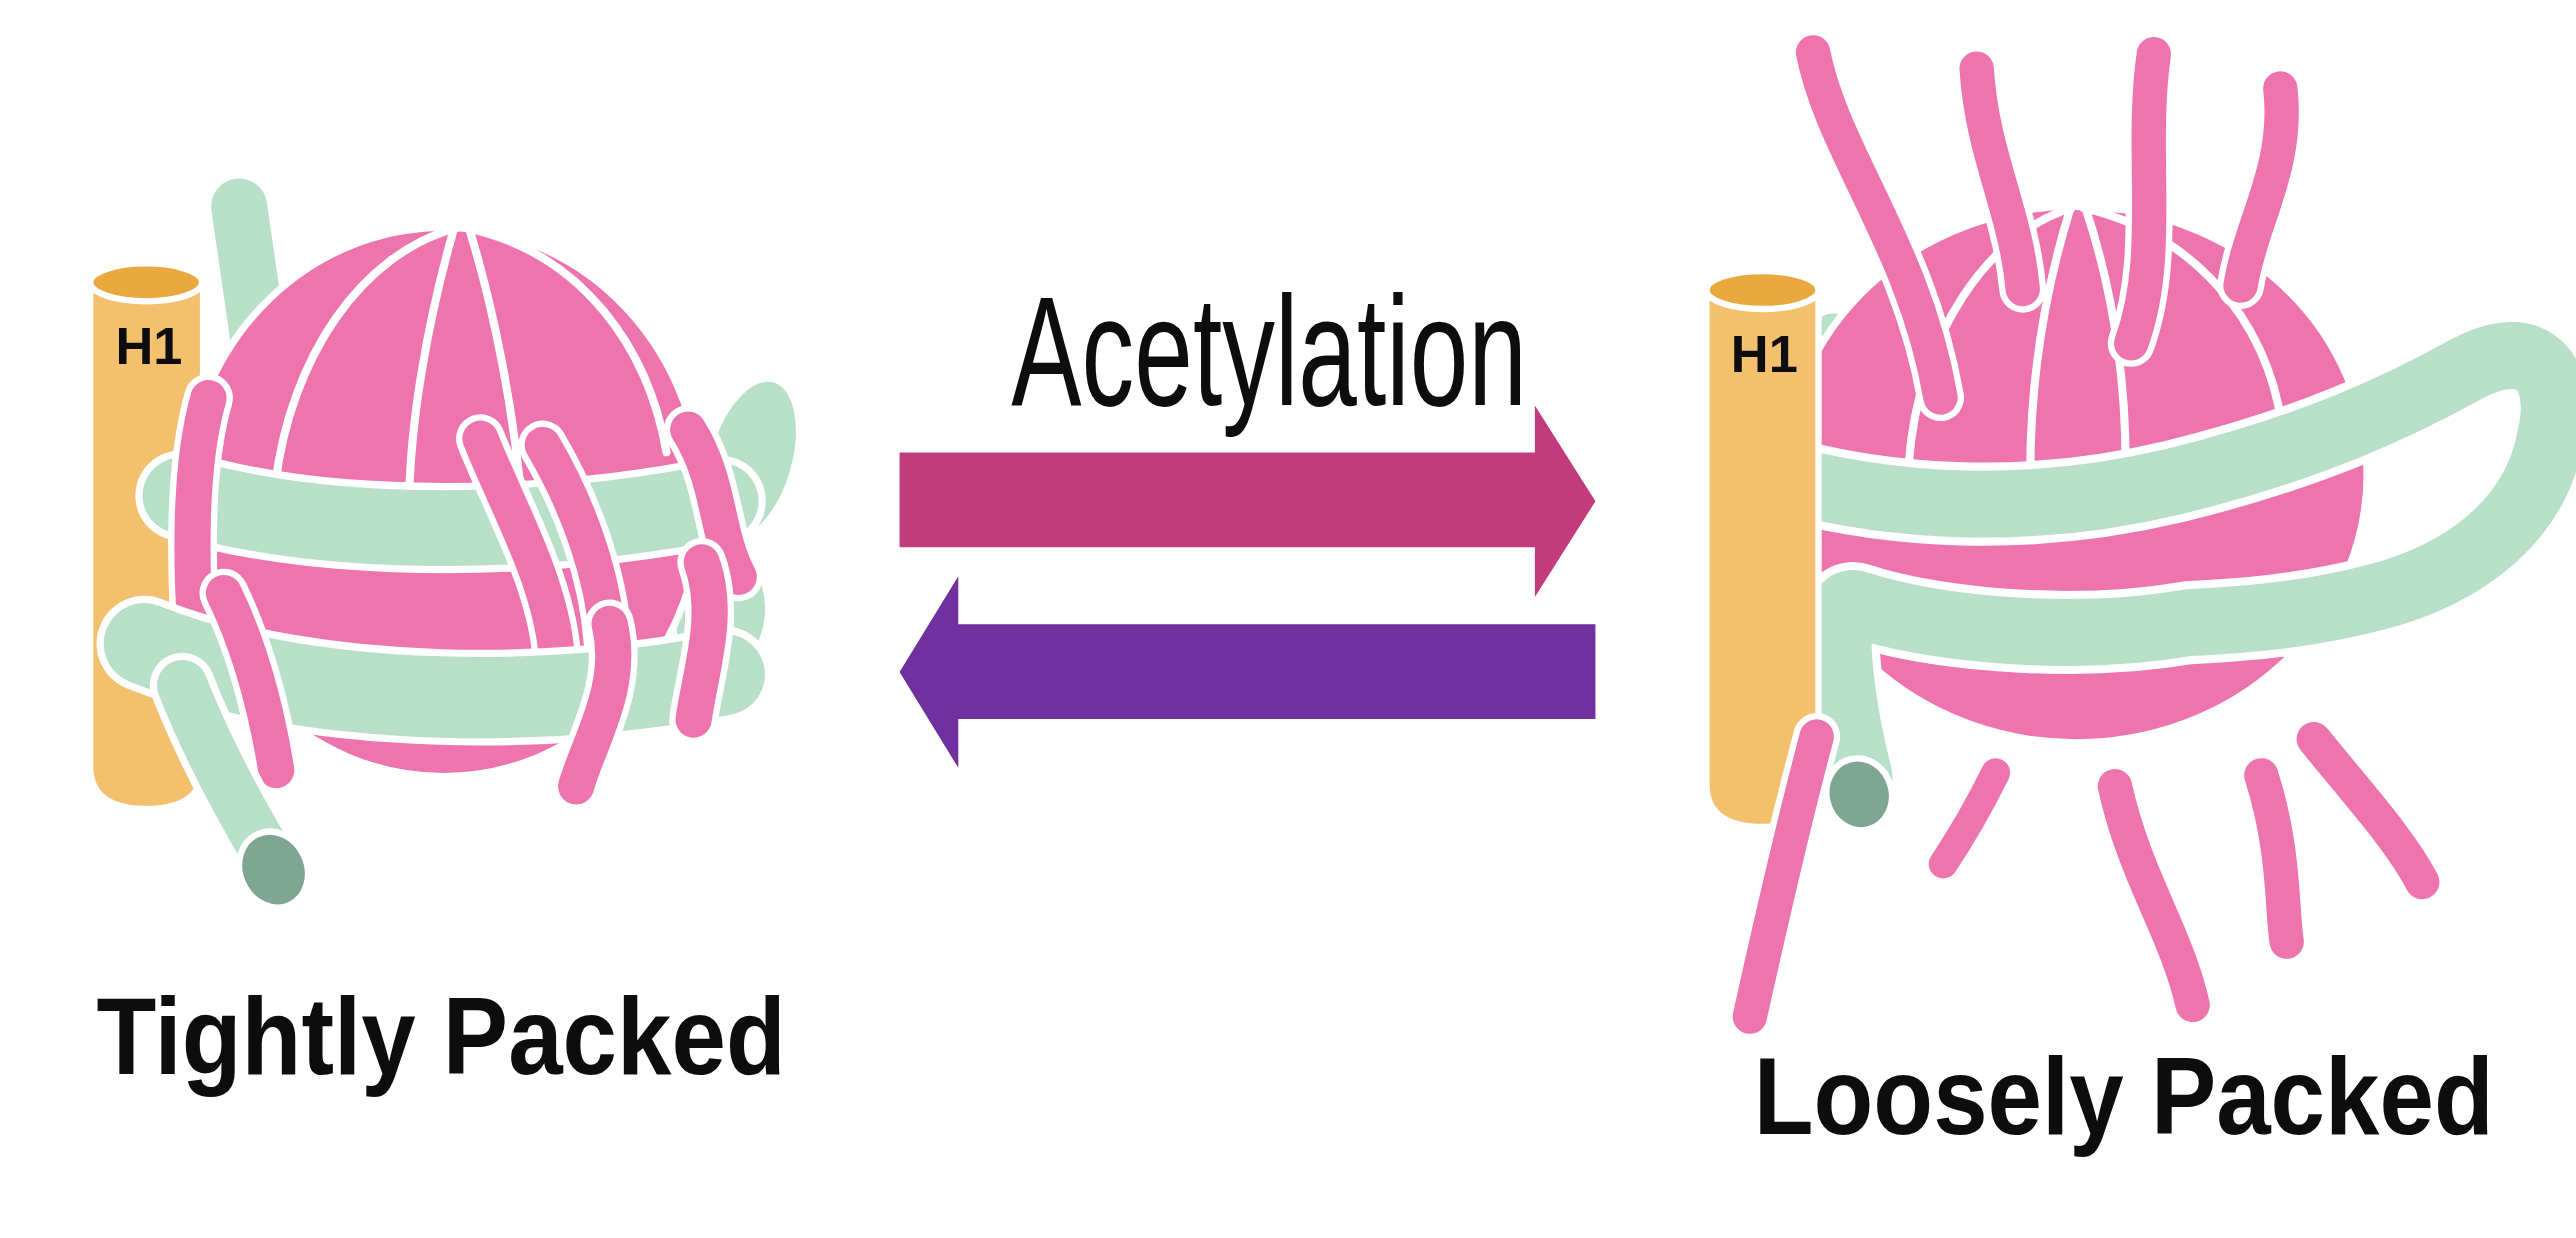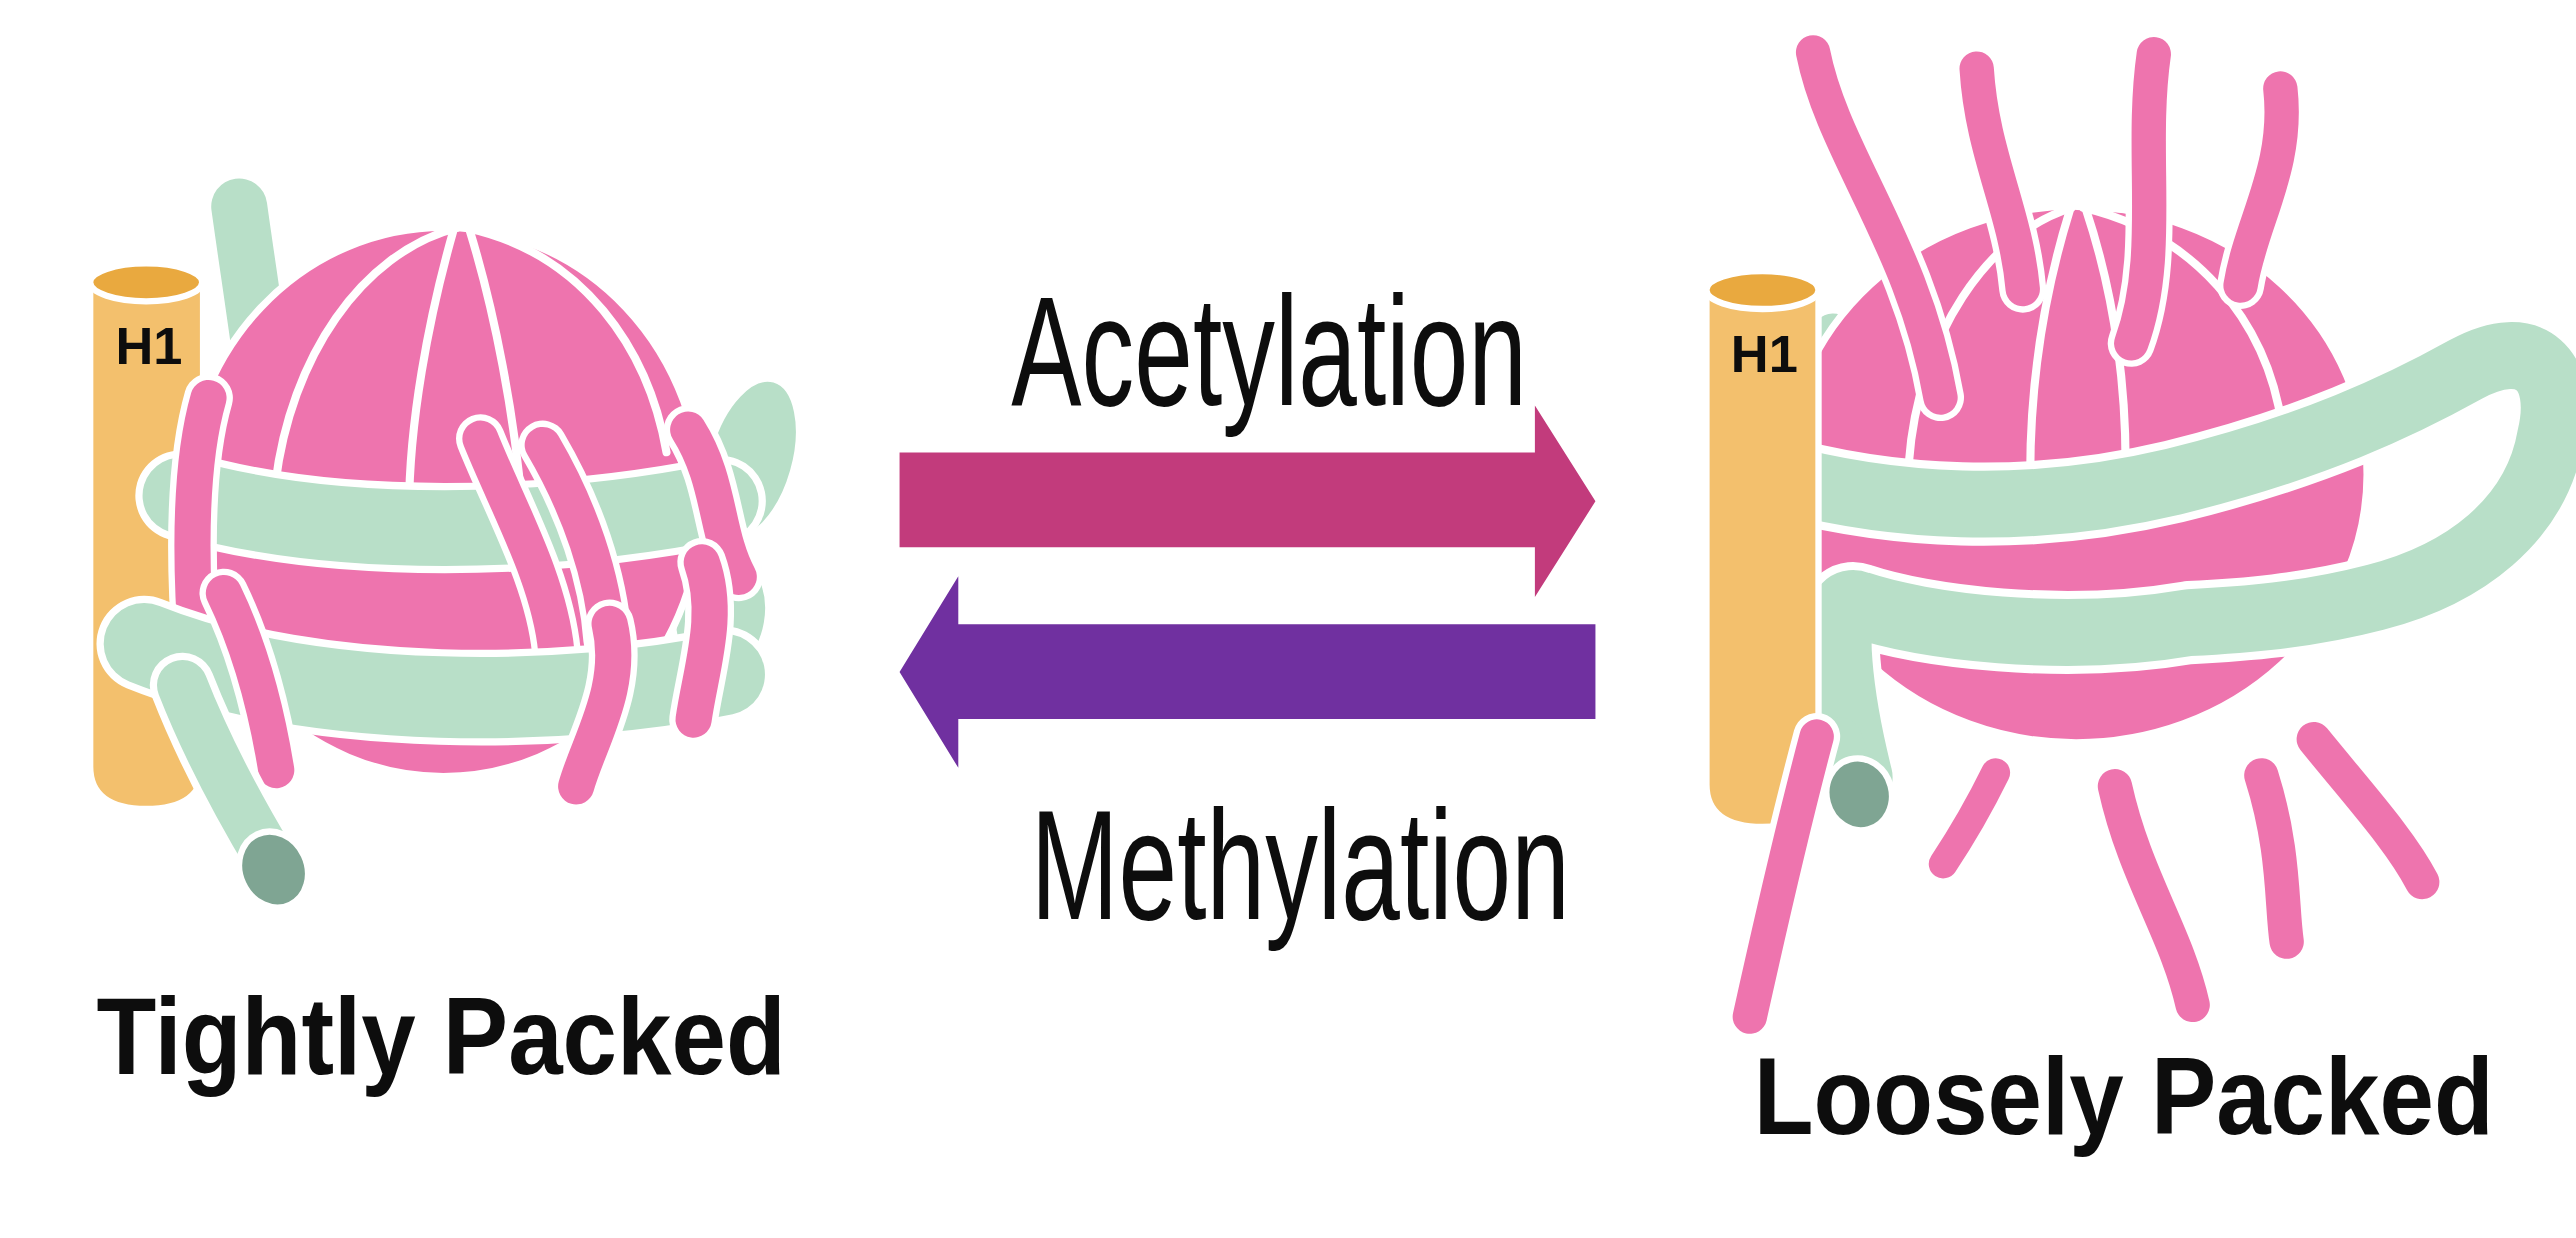--- a/index.html
+++ b/index.html
@@ -98,23 +98,20 @@
 
   <div class="rx-label" style="left:890px; top:274px; width:687px;">
     <span>Acetylation</span>
   </div>
 
   <svg class="fig" style="left:886px; top:389px;" width="723" height="398" viewBox="0 0 800 440">
     <polygon points="15,70 718,70 718,18 785,124 718,230 718,175 15,175" fill="#c23b7c"></polygon>
     <polygon points="785,260 80,260 80,207 15,313 80,419 80,365 785,365" fill="#7030a0"></polygon>
   </svg>
 
-  <div class="rx-label" style="left:904px; top:788px; width:687px;">
-    <span>Methylation</span>
-  </div>
 
   <svg class="fig" style="left:1681px; top:18px;" width="895" height="1202" viewBox="0 0 990 1330">
 
     <path class="dna" stroke-width="46" d="M168,350 L192,404"></path>
 
     <ellipse class="ball" cx="437" cy="505" rx="322" ry="297"></ellipse>
     <g>
       <path class="seam" d="M432,210 C340,238 262,352 252,492"></path>
       <path class="seam" d="M430,213 C403,300 382,412 387,545"></path>
       <path class="seam" d="M448,212 C478,302 498,418 490,552"></path>

